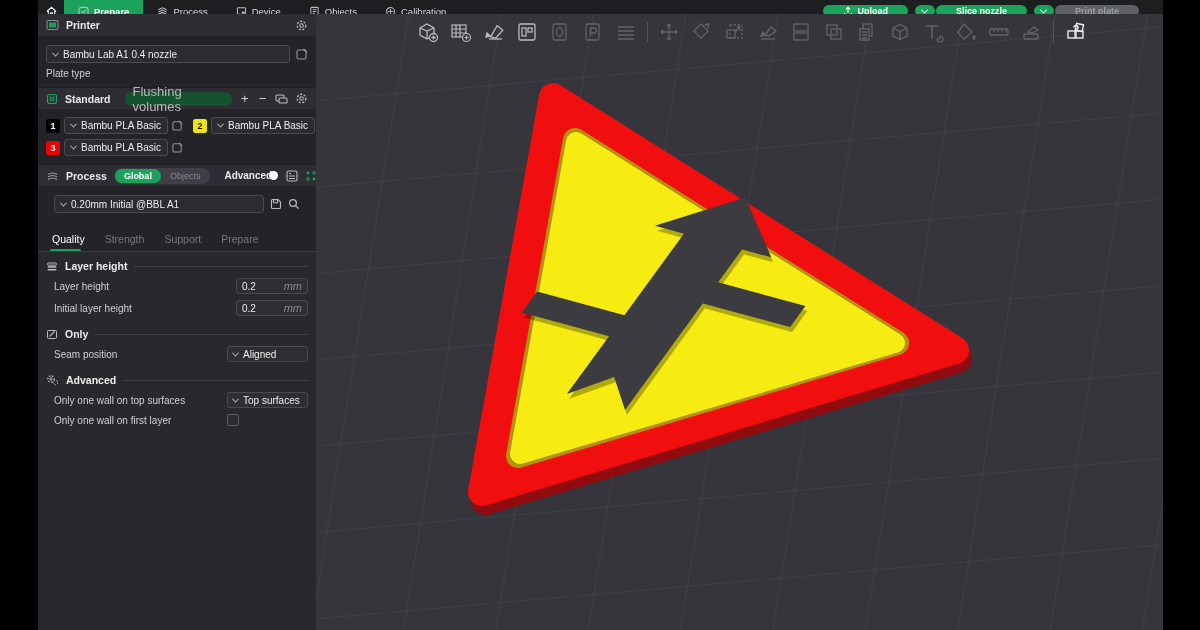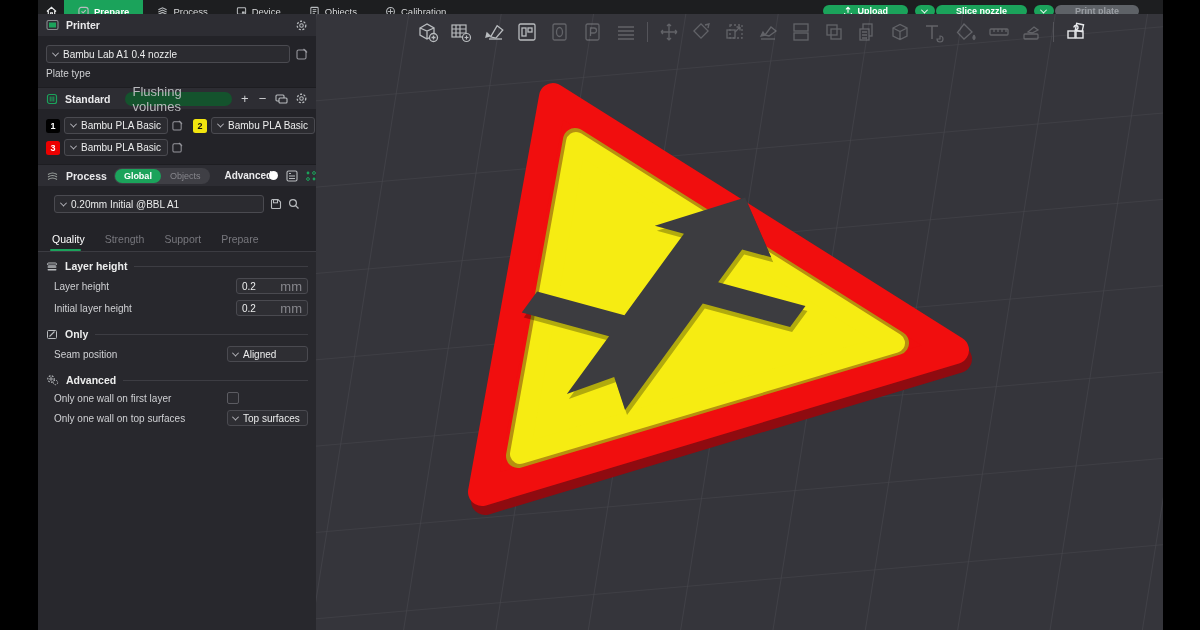--- a/index.html
+++ b/index.html
@@ -50,21 +50,21 @@
   .ptab.active{color:#fff;font-weight:normal;}
   .ptab.active::after{content:"";position:absolute;left:4px;right:18px;bottom:0;height:2px;background:#1ba35b;border-radius:1px;}
   .params{background:#28282d;padding:6px 8px;}
   .param-sec{display:flex;align-items:center;gap:7px;margin-top:7px;}
   .param-sec .t{font-weight:bold;font-size:10.5px;color:#eceded;}
   .sec-line{flex:1;height:1px;background:#3d3d43;}
   .prow{display:flex;align-items:center;margin-top:6px;padding-left:8px;}
   .prow .lbl{flex:1;color:#cfd0d3;}
   .valbox{width:72px;height:16px;display:flex;align-items:center;background:#2e2e33;border:1px solid #4a4a50;border-radius:3px;padding:0 5px;}
   .valbox .v{flex:1;color:#eceded;}
-  .valbox .u{color:#87878d;font-size:13px;}
+  .valbox .u{color:#87878d;font-size:11px;font-style:italic;}
   .sel{width:81px;height:16px;display:flex;align-items:center;gap:5px;background:#2e2e33;border:1px solid #4a4a50;border-radius:3px;padding:0 5px;color:#eceded;}
   .sel .chev{border-color:#b9b9bf;}
   .checkbox{width:12px;height:12px;border:1px solid #5c5c62;border-radius:2px;background:#2b2b30;}
 
   
   .viewport{position:absolute;left:316px;top:14px;width:847px;height:616px;background:#35353b;}
   .vp-toolbar{position:absolute;left:100px;top:5px;display:flex;align-items:center;gap:9px;color:#b9bcbf;}
   .vt-icon{display:inline-flex;cursor:pointer;}
   .vt-icon.dim{opacity:.34;}
   .vt-icon.bright{color:#e8eaec;}
@@ -372,31 +372,31 @@
             <svg width="13" height="12" viewBox="0 0 13 12">
               <circle cx="5" cy="5" r="3.2" stroke="currentColor" fill="none" stroke-width="1.1" stroke-dasharray="1.8 1.3"></circle>
               <circle cx="5" cy="5" r="1.2" stroke="currentColor" fill="none" stroke-width="0.9"></circle>
               <circle cx="9.5" cy="8.5" r="2.2" stroke="currentColor" fill="none" stroke-width="1" stroke-dasharray="1.4 1.1"></circle>
             </svg>
           </span>
         <span class="t">Advanced</span>
         <span class="sec-line"></span>
       </div>
       <div class="prow">
-        <span class="lbl">Only one wall on first layer</span>
-        <span style="width:81px;display:flex">
-            <span class="checkbox"></span>
-          </span>
-      </div>
-      <div class="prow">
         <span class="lbl">Only one wall on top surfaces</span>
         <div class="sel">
           <span class="chev"></span>
           <span>Top surfaces</span>
         </div>
+      </div>
+      <div class="prow">
+        <span class="lbl">Only one wall on first layer</span>
+        <span style="width:81px;display:flex">
+            <span class="checkbox"></span>
+          </span>
       </div>
     </div>
   </div>
 
   <div class="viewport">
     <svg width="847" height="616" viewBox="0 0 847 616">
       <defs>
         <pattern id="grid" width="94" height="86" patternUnits="userSpaceOnUse" patternTransform="rotate(-5) skewX(-14)">
           <path d="M94 0 H0 V86" fill="none" stroke="#47474d" stroke-width="1.2"></path>
         </pattern>

